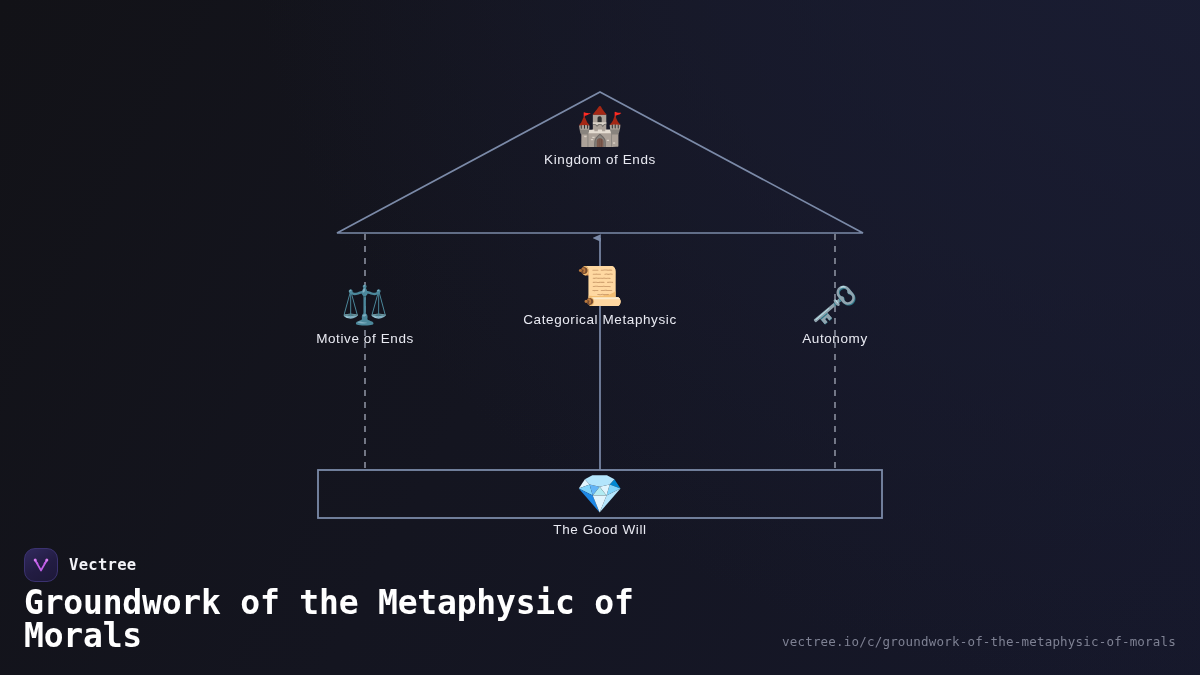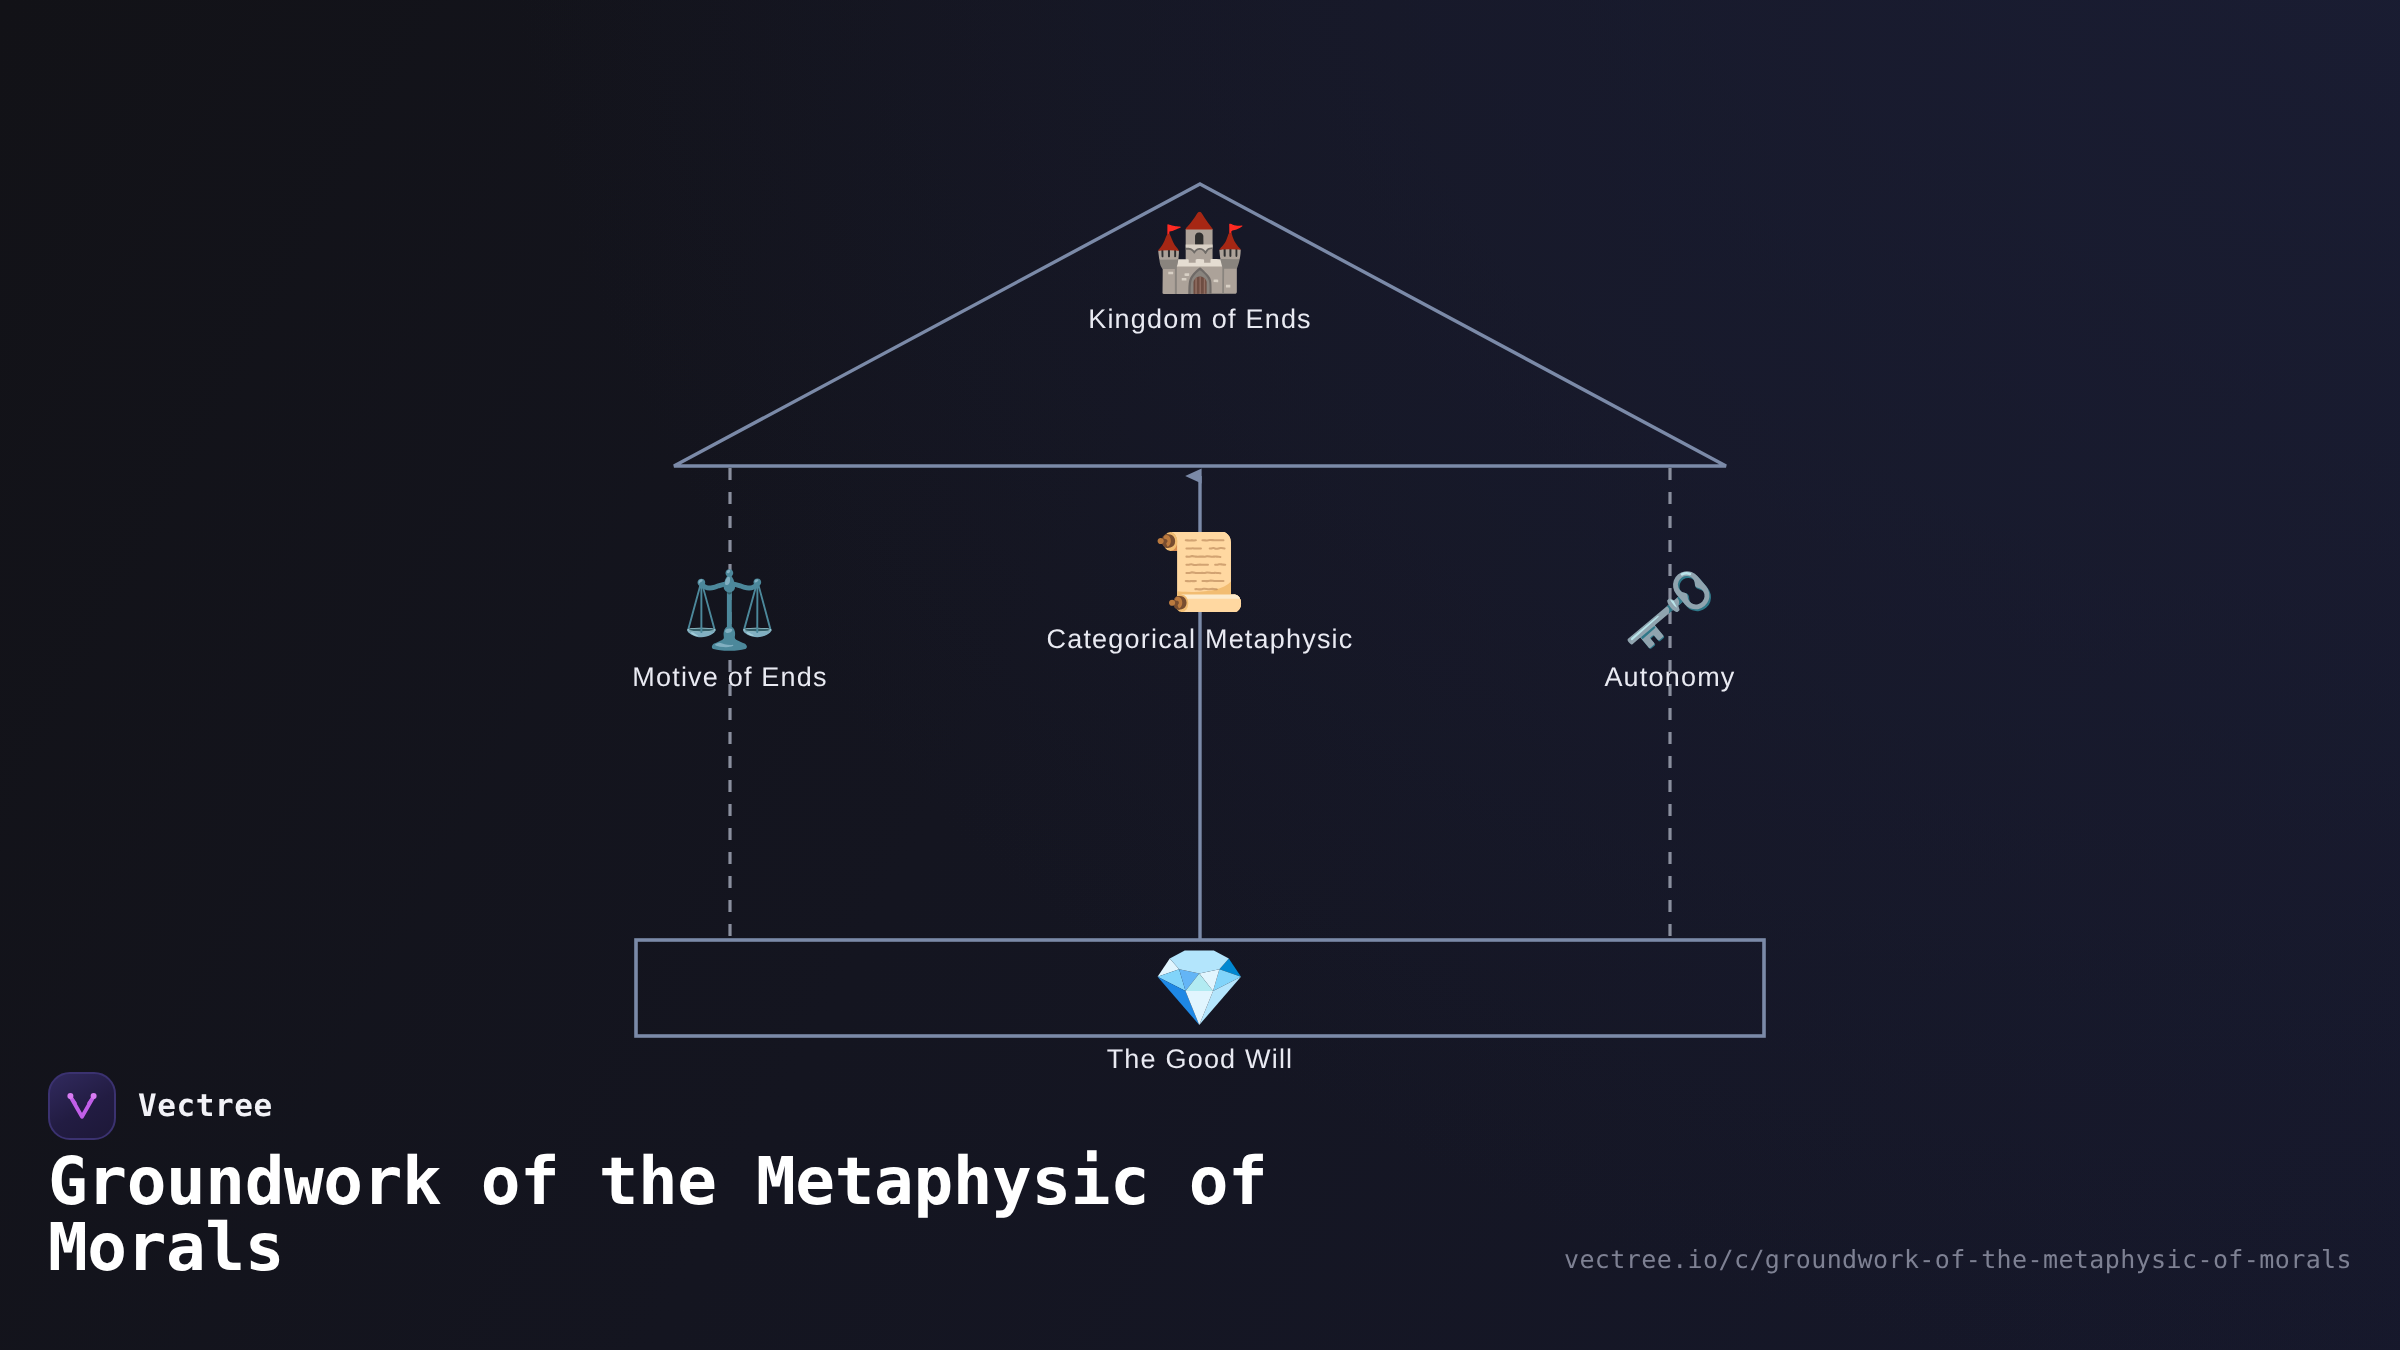--- a/index.html
+++ b/index.html
@@ -63,21 +63,21 @@
   #node-motive  { left: 365px; top: 283px; }
   #node-categorical { left: 600px; top: 264px; }
   #node-autonomy { left: 835px; top: 283px; }
   #node-goodwill { left: 600px; top: 470px; }
   #node-goodwill .glyph { line-height: 48px; }
 
   
   #footer {
     position: absolute;
     left: 0;
-    bottom: 16px;
+    bottom: 4px;
     width: 1200px;
     height: 135px;
     padding: 0 24px;
     box-sizing: border-box;
   }
   #brand {
     position: absolute;
     left: 24px;
     top: 12px;
     display: flex;

